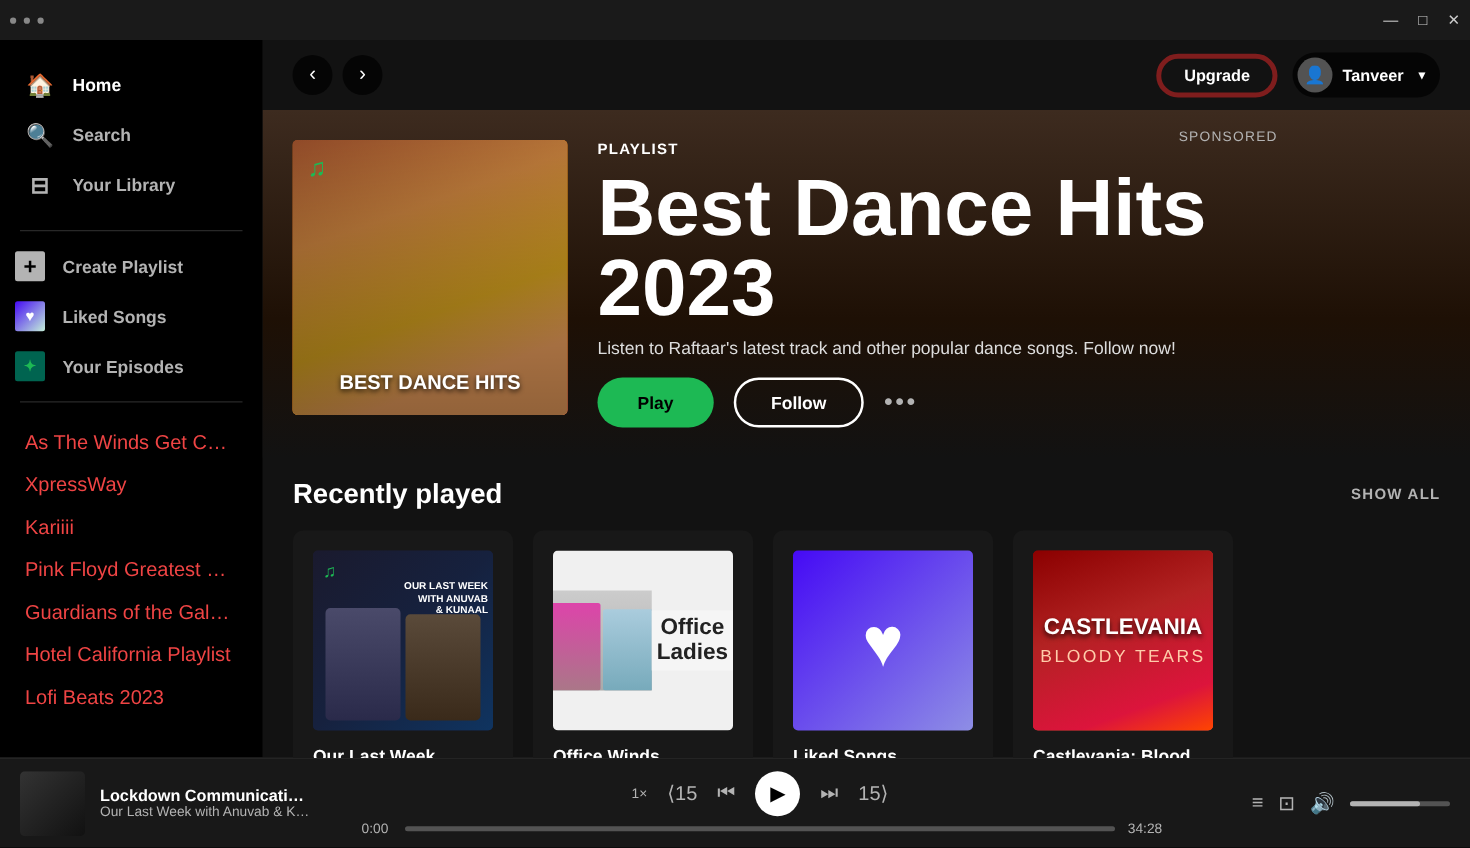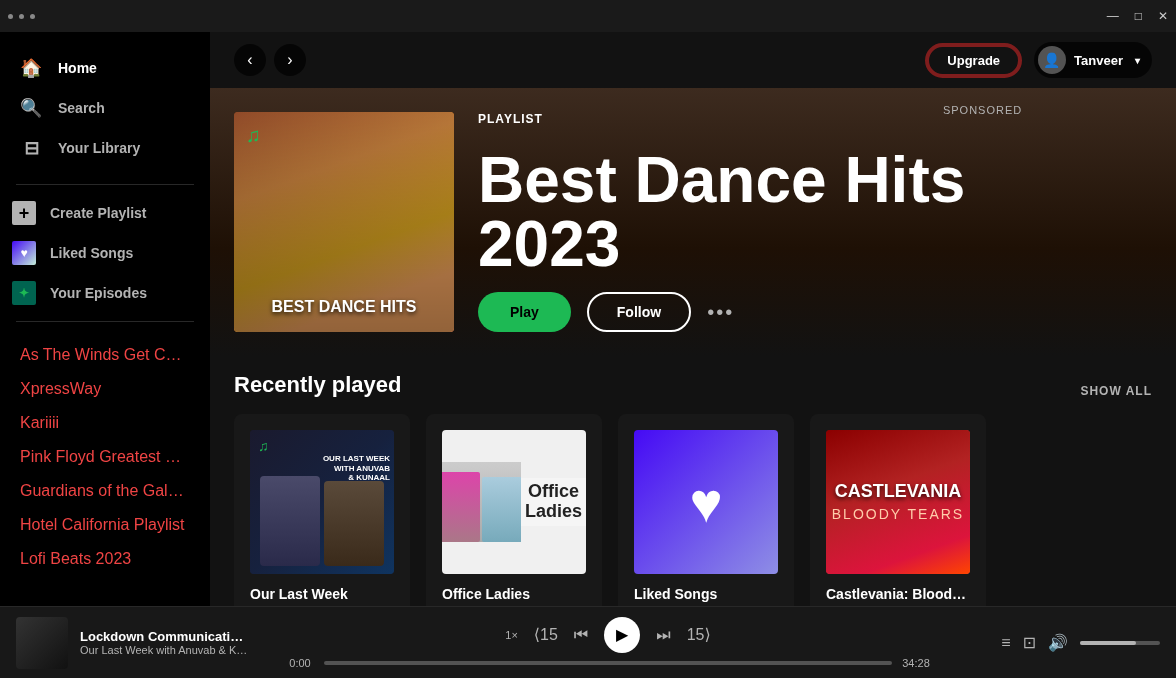--- a/index.html
+++ b/index.html
@@ -345,21 +345,21 @@
     }
 
     
     .recently-played {
       padding: 16px 24px;
       overflow-y: auto;
       flex: 1;
     }
     .section-header {
       display: flex;
-      align-items: flex-end;
+      align-items: center;
       justify-content: space-between;
       margin-bottom: 16px;
     }
     .section-title {
       font-size: 22px;
       font-weight: 700;
       color: #fff;
     }
     .show-all-btn {
       font-size: 12px;
@@ -759,20 +759,21 @@
 
       <div class="hero-info">
         <div style="display:flex; justify-content:space-between; align-items:flex-start; margin-bottom:auto;">
           <span class="hero-tag">PLAYLIST</span>
           <span class="hero-sponsored" style="margin-left:400px;">SPONSORED</span>
         </div>
         <div class="hero-title">
           <span>Best Dance Hits</span><br>
           <span>2023</span>
         </div>
+        <div class="hero-desc">Listen to Raftaar's latest track and other popular dance songs. Follow now!</div>
         <div class="hero-actions">
           <button class="play-btn">Play</button>
           <button class="follow-btn">Follow</button>
           <button class="more-btn">•••</button>
         </div>
       </div>
     </div>
 
     <div class="recently-played">
       <div class="section-header">
@@ -804,21 +805,21 @@
                 <div style="display:flex; gap:2px; align-items:flex-end; padding-bottom:0;">
                   <div style="width:40px; height:70px; background: linear-gradient(180deg, #d4a,#a78); border-radius:2px;"></div>
                   <div style="width:40px; height:65px; background: linear-gradient(180deg, #acd,#7ab); border-radius:2px;"></div>
                 </div>
               </div>
               <div style="background:#f5f5f5; width:100%; flex:1; display:flex; align-items:center; justify-content:center; padding:4px;">
                 <span style="font-size:18px; font-weight:900; color:#222; text-align:center; line-height:1.1;">Office<br>Ladies</span>
               </div>
             </div>
           </div>
-          <div class="card-title">Office Ladies</div>
+          <div class="card-title">Office Winds</div>
 
         </div>
 
         <div class="card">
           <div class="card-image card-img-liked">
             <span style="font-size:56px; color:#fff;">♥</span>
           </div>
           <div class="card-title">Liked Songs</div>
 
         </div>

